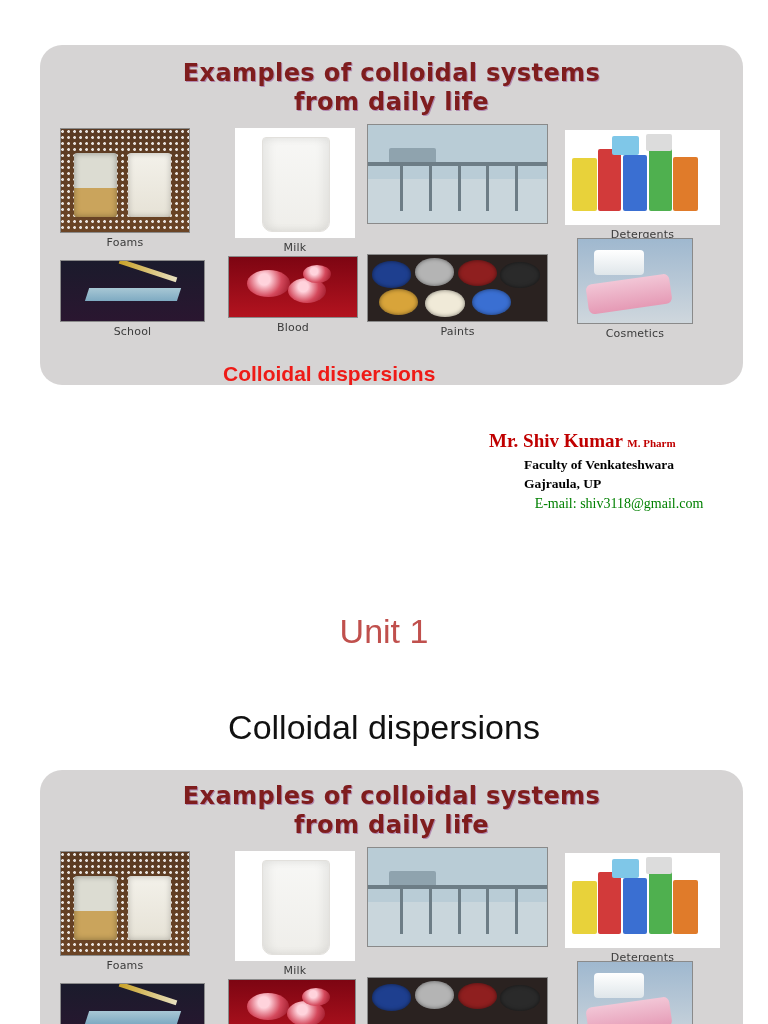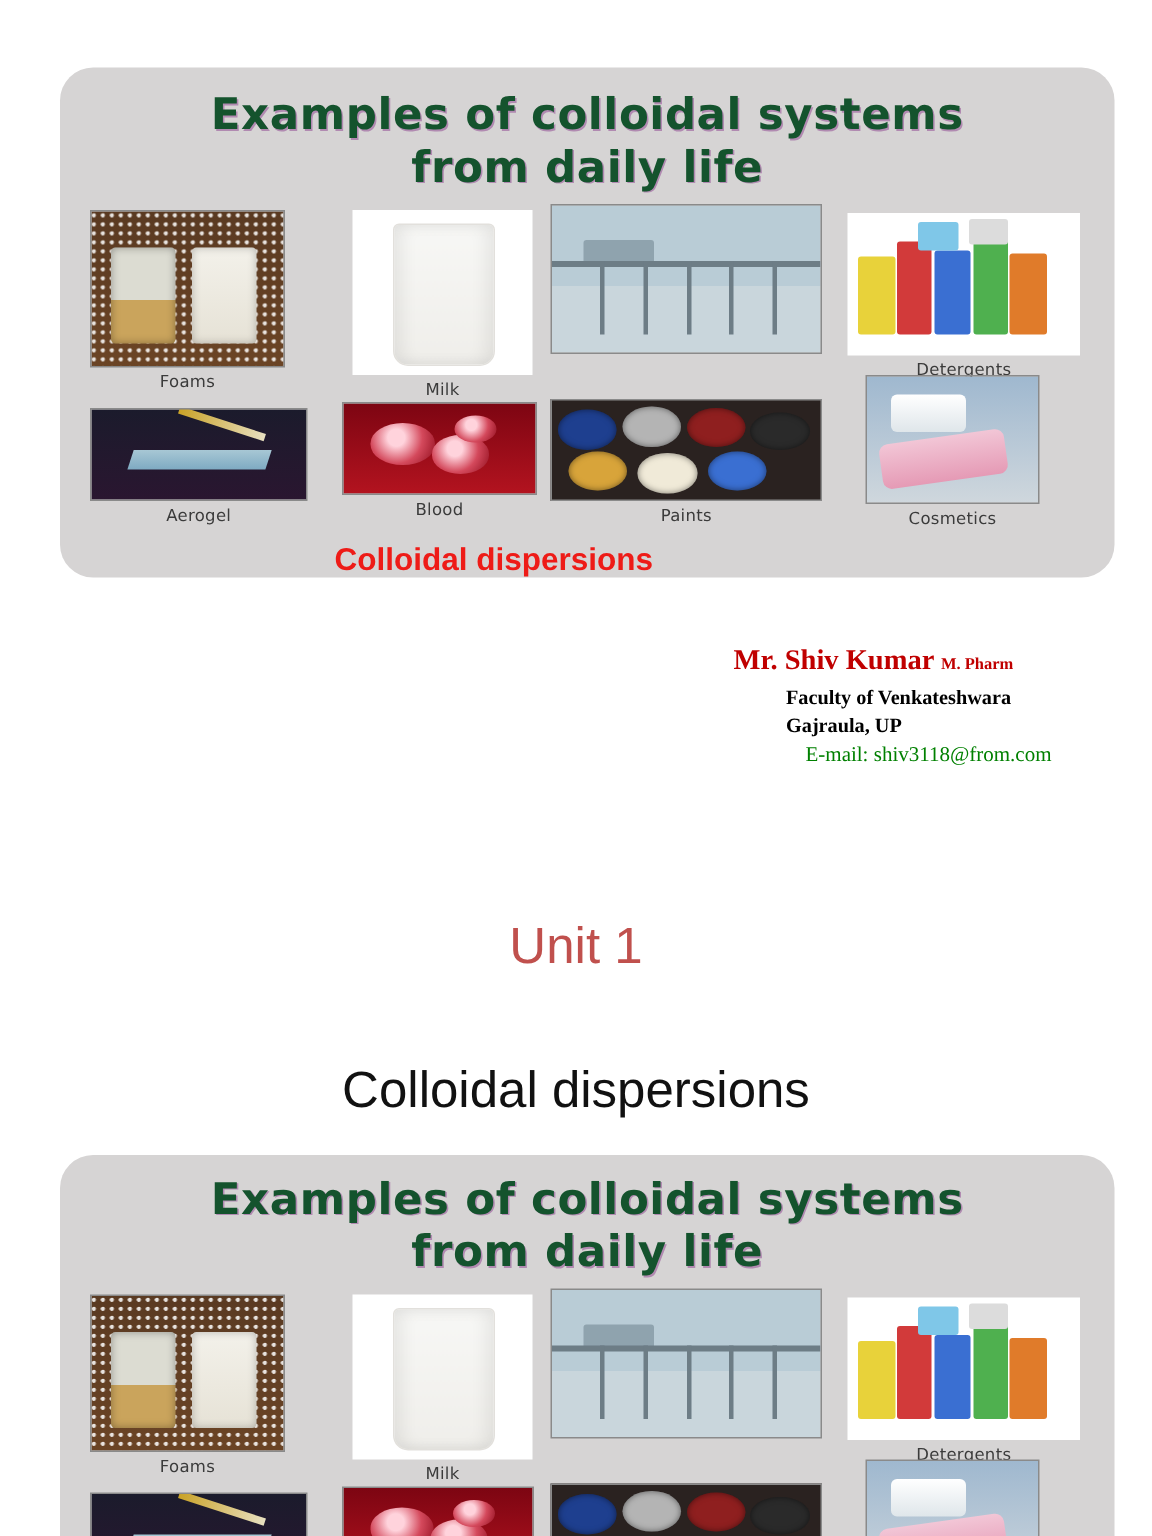--- a/index.html
+++ b/index.html
@@ -31,23 +31,23 @@
   .poster-2 {
     left: 40px;
     top: 770px;
     width: 703px;
     height: 254px;
     border-bottom-left-radius: 0;
     border-bottom-right-radius: 0;
   }
   .poster-title {
     text-align: center;
-    color: #14532d;
+    color: #7f1d1d;
     font-weight: bold;
-    font-size: 29px;
+    font-size: 24px;
     line-height: 1.22;
     letter-spacing: 0.4px;
     padding-top: 14px;
     text-shadow: 1px 1px 0 #b18ab1;
     font-family: "DejaVu Sans", sans-serif;
   }
   .poster-2 .poster-title { padding-top: 12px; }
 
   
   .photo-grid {
@@ -316,21 +316,21 @@
         <i style="left:52%; top:4%;  width:17%; height:18%; background:#dcdcdc;"></i>
       </div>
       <div class="cap">Detergents</div>
     </div>
 
     <div class="cell" style="left:20px; top:134px; width:145px;">
       <div class="frame img-aerogel" style="height:62px;">
         <div class="torch"></div>
           <div class="slab"></div>
       </div>
-      <div class="cap">Aerogel</div>
+      <div class="cap">School</div>
     </div>
 
     <div class="cell" style="left:188px; top:130px; width:130px;">
       <div class="frame img-blood" style="height:62px;">
         <div class="cellblob" style="left:14%; top:22%; width:34%; height:46%;"></div>
         <div class="cellblob" style="left:46%; top:36%; width:30%; height:42%;"></div>
         <div class="cellblob" style="left:58%; top:14%; width:22%; height:30%;"></div>
       </div>
       <div class="cap">Blood</div>
     </div>
@@ -363,21 +363,21 @@
 
 <div class="author-block">
   <div class="author-name">
     <span>Mr. Shiv Kumar</span>
     <span class="degree">M. Pharm</span>
   </div>
   <div class="author-lines">
     <div>Faculty of Venkateshwara</div>
     <div>Gajraula, UP</div>
   </div>
-  <div class="author-email">E-mail: shiv3118@from.com</div>
+  <div class="author-email">E-mail: shiv3118@gmail.com</div>
 </div>
 
 <div class="unit-title">Unit 1</div>
 <div class="main-title">Colloidal dispersions</div>
 
 <div class="poster poster-2">
   <div class="poster-title">
     <div>Examples of colloidal systems</div>
     <div>from daily life</div>
   </div>

